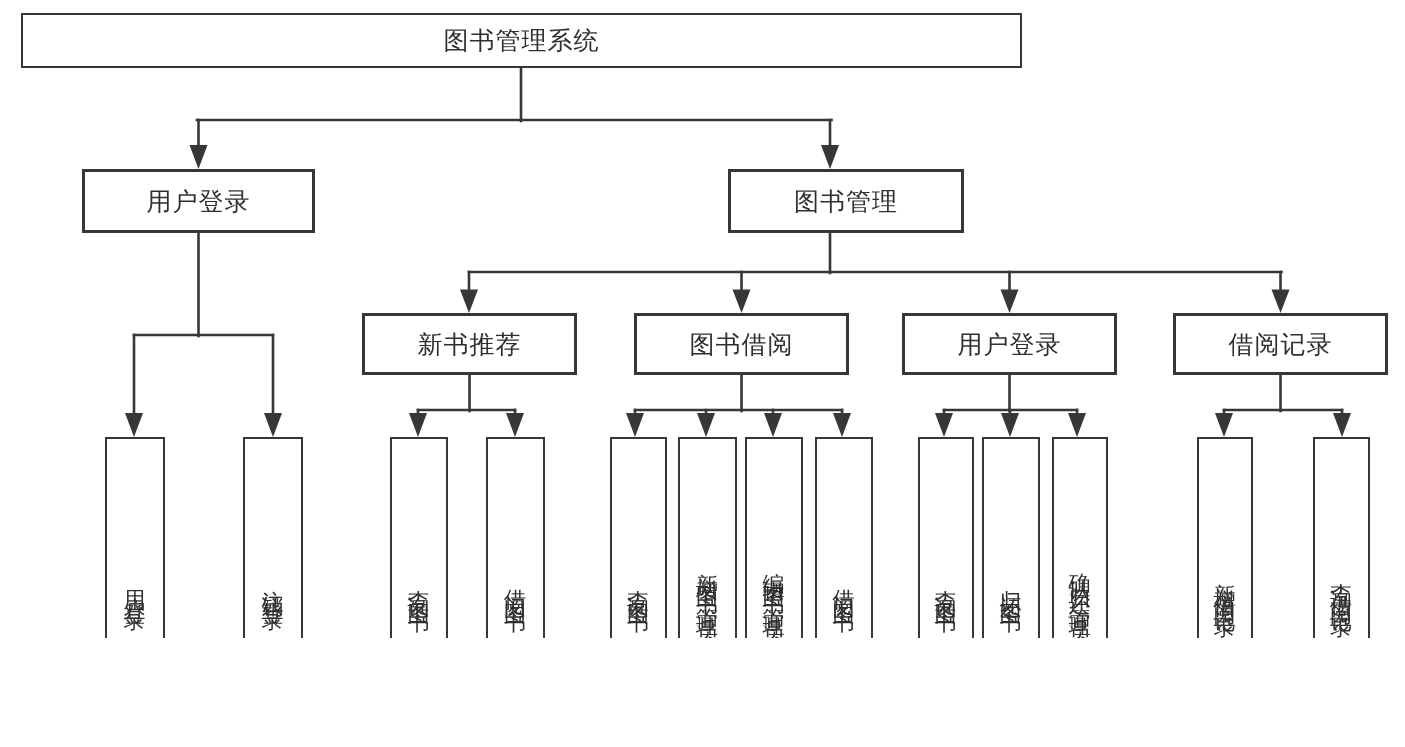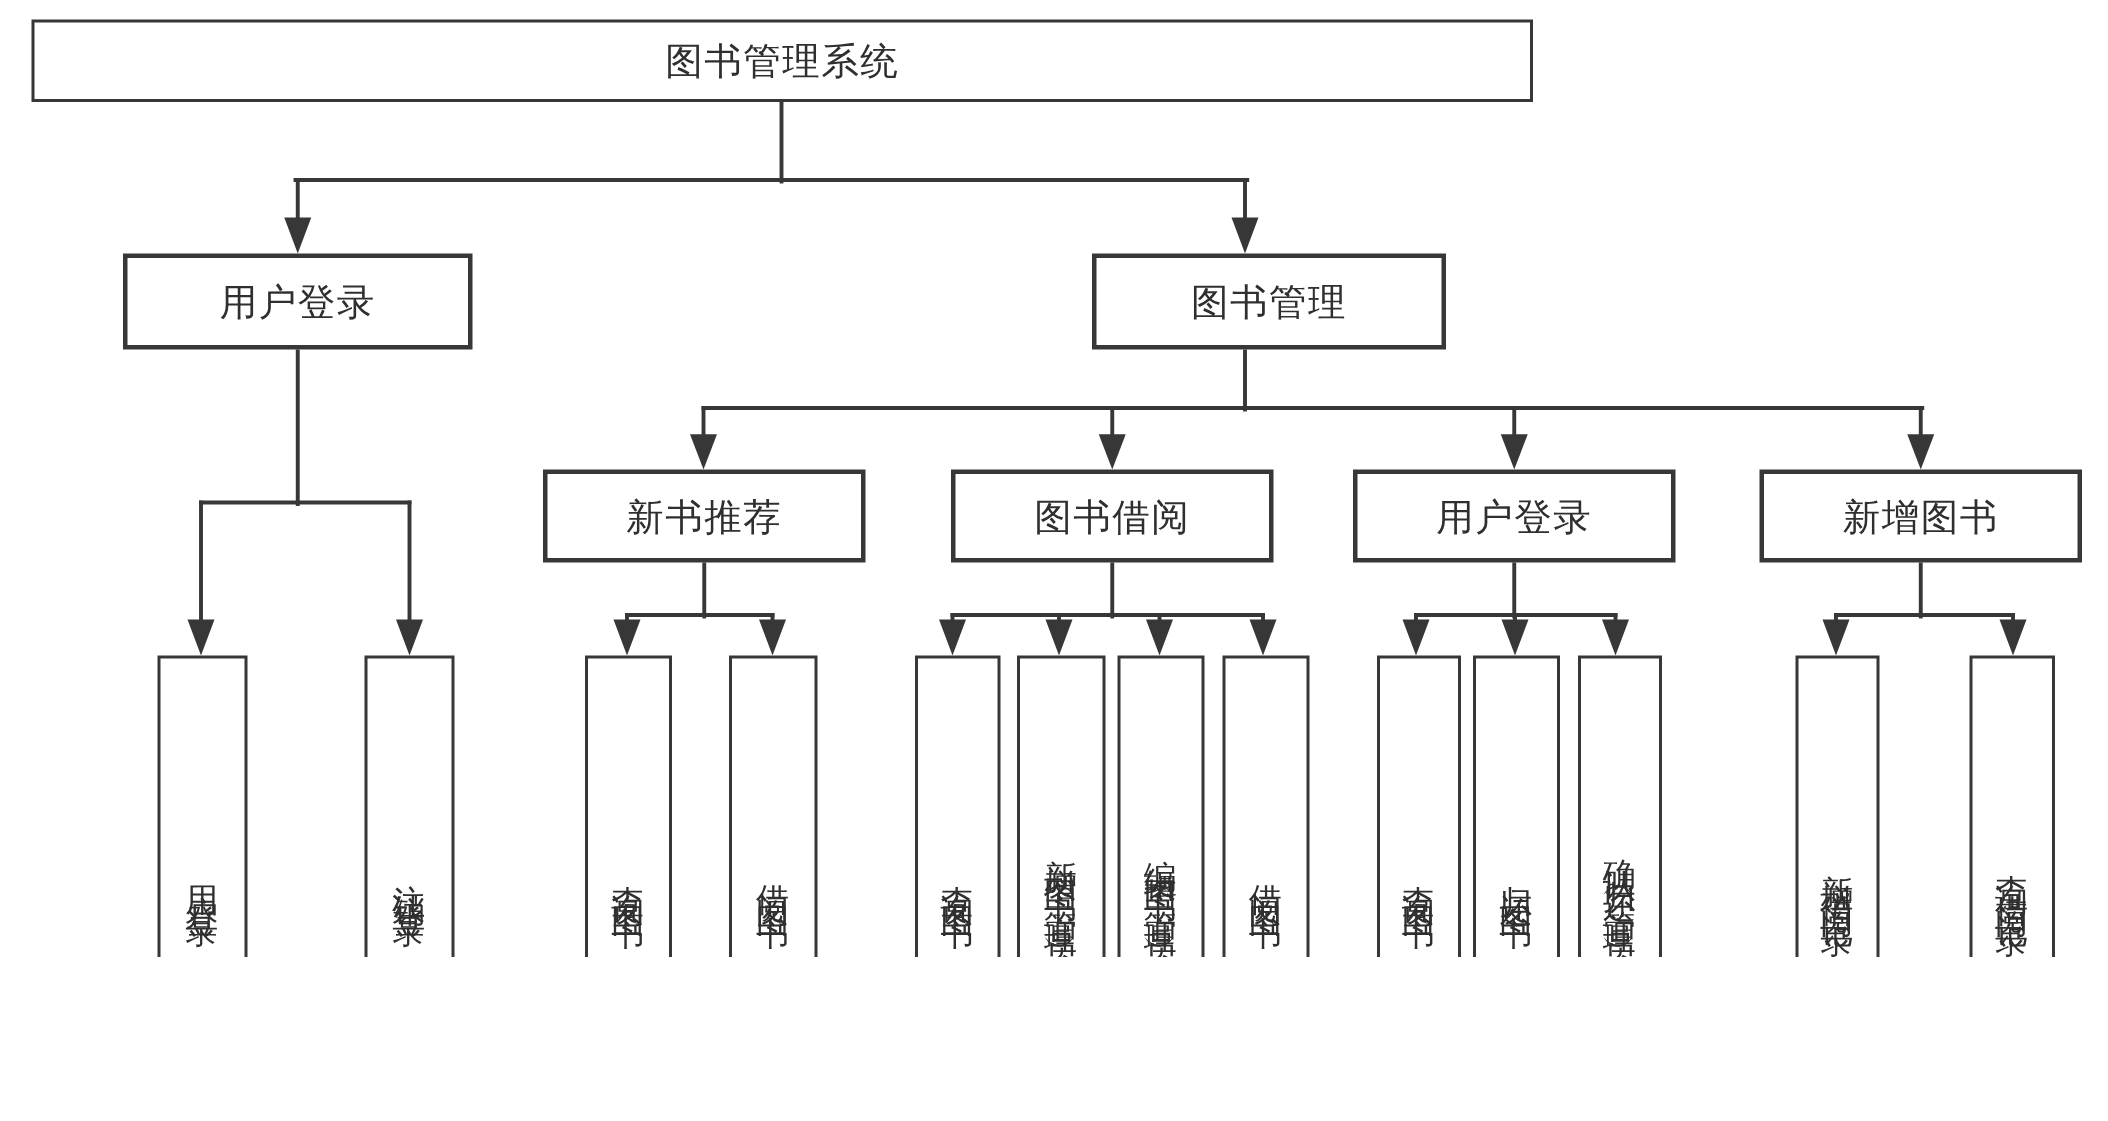--- a/index.html
+++ b/index.html
@@ -138,21 +138,21 @@
   <div class="box hbox" style="left:634px;top:313px;width:215px;height:62px;">
     <span>图书借阅</span>
   </div>
   <div class="box hbox" style="left:362px;top:313px;width:215px;height:62px;">
     <span>新书推荐</span>
   </div>
   <div class="box hbox" style="left:902px;top:313px;width:215px;height:62px;">
     <span>用户登录</span>
   </div>
   <div class="box hbox" style="left:1173px;top:313px;width:215px;height:62px;">
-    <span>新增图书</span>
+    <span>借阅记录</span>
   </div>
 
   <div class="box leaf" style="left:105px;width:60px;">
     <span>用户登录</span>
   </div>
   <div class="box leaf" style="left:243px;width:60px;">
     <span>注销登录</span>
   </div>
   <div class="box leaf" style="left:390px;width:58px;">
     <span>查询图书</span>

